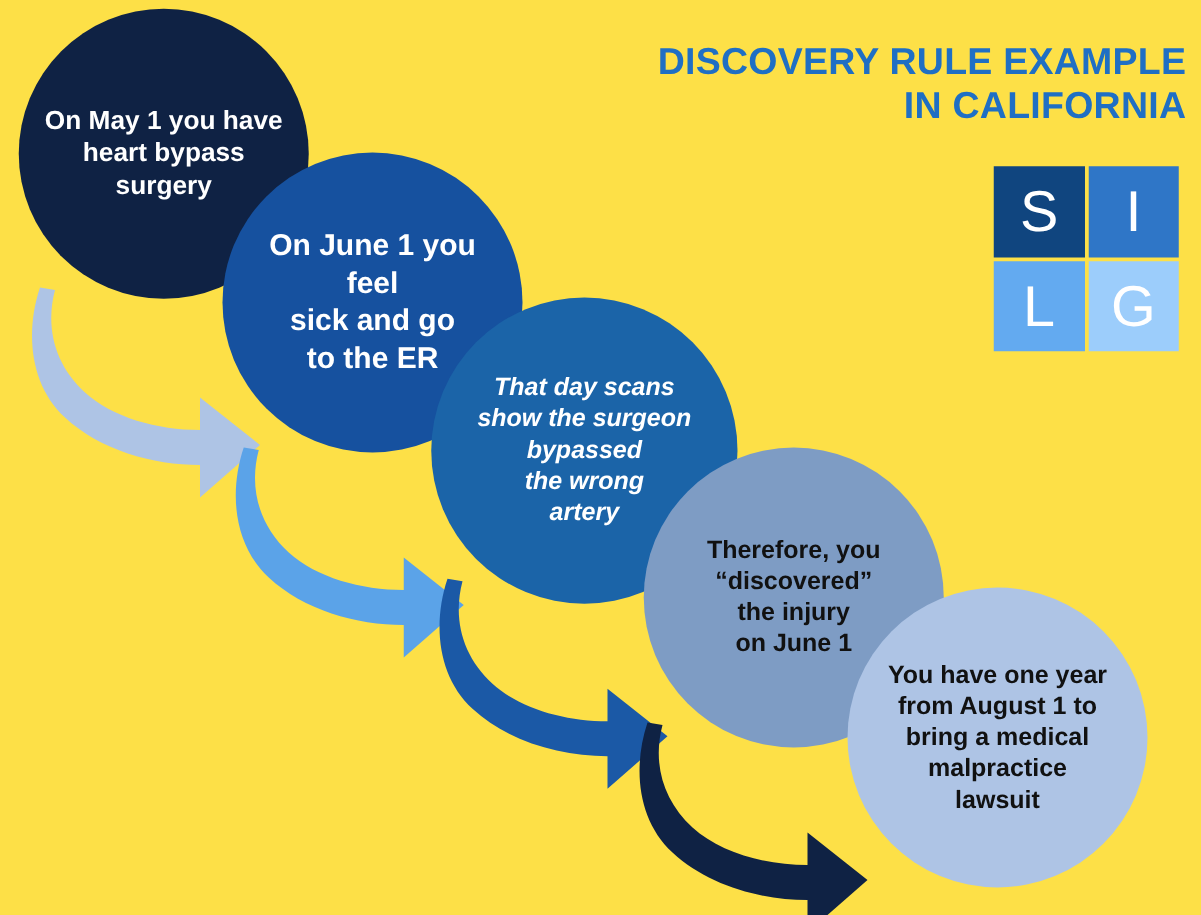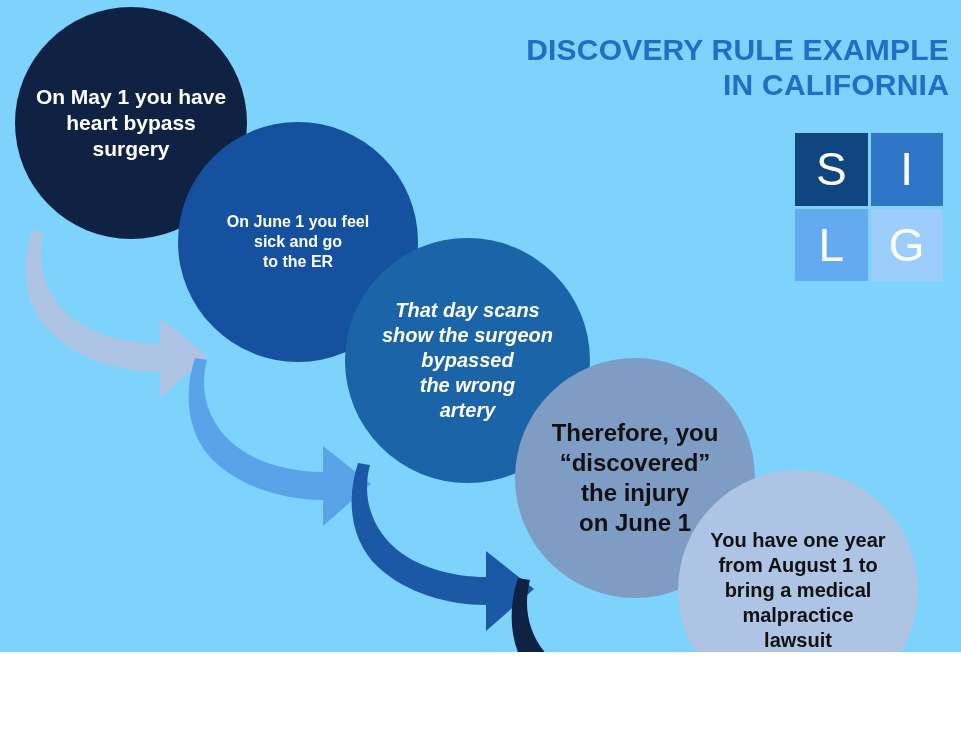--- a/index.html
+++ b/index.html
@@ -6,22 +6,22 @@
     margin: 0;
     padding: 0;
     background: #ffffff;
   }
   body {
     font-family: "Liberation Sans", sans-serif;
   }
   #canvas {
     position: relative;
     width: 961px;
-    height: 652px;
-    background: #7dd3fc;
+    height: 732px;
+    background: #fde047;
     overflow: hidden;
   }
 
   
   .title {
     position: absolute;
     right: 12px;
     top: 32px;
     width: 520px;
     text-align: right;
@@ -126,29 +126,29 @@
         <svg width="196" height="186" viewBox="0 0 196 186" xmlns="http://www.w3.org/2000/svg" aria-hidden="true">
           <path d="M10,8 C-2,44 2,86 30,112 C58,138 100,150 138,150 L138,176 L186,134 L138,96 L138,122 C104,122 68,112 46,92 C22,70 14,40 22,10 Z" fill="#0f2244"></path>
         </svg>
       </div>
     </div>
 
   <div id="circles-layer">
       <div class="circle" style="left: 15px; top: 7px; width: 232px; height: 232px; background: rgb(15, 34, 68); color: rgb(255, 255, 255); font-size: 21px;"><span class="ctext">On May 1 you have
 heart bypass
 surgery</span></div>
-      <div class="circle" style="left: 178px; top: 122px; width: 240px; height: 240px; background: rgb(22, 81, 159); color: rgb(255, 255, 255); font-size: 16px;"><span class="ctext">On June 1 you feel
+      <div class="circle" style="left: 178px; top: 122px; width: 240px; height: 240px; background: rgb(22, 81, 159); color: rgb(255, 255, 255); font-size: 24px;"><span class="ctext">On June 1 you feel
 sick and go
 to the ER</span></div>
       <div class="circle" style="left: 345px; top: 238px; width: 245px; height: 245px; background: rgb(27, 100, 168); color: rgb(255, 255, 255); font-size: 20px; font-style: italic;"><span class="ctext">That day scans
 show the surgeon
 bypassed
 the wrong
 artery</span></div>
-      <div class="circle" style="left: 515px; top: 358px; width: 240px; height: 240px; background: rgb(126, 156, 196); color: rgb(17, 17, 17); font-size: 24px;"><span class="ctext">Therefore, you
+      <div class="circle" style="left: 515px; top: 358px; width: 240px; height: 240px; background: rgb(126, 156, 196); color: rgb(17, 17, 17); font-size: 20px;"><span class="ctext">Therefore, you
 “discovered”
 the injury
 on June 1</span></div>
       <div class="circle" style="left: 678px; top: 470px; width: 240px; height: 240px; background: rgb(174, 196, 229); color: rgb(17, 17, 17); font-size: 20px;"><span class="ctext">You have one year
 from August 1 to
 bring a medical
 malpractice
 lawsuit</span></div>
     </div>
 

